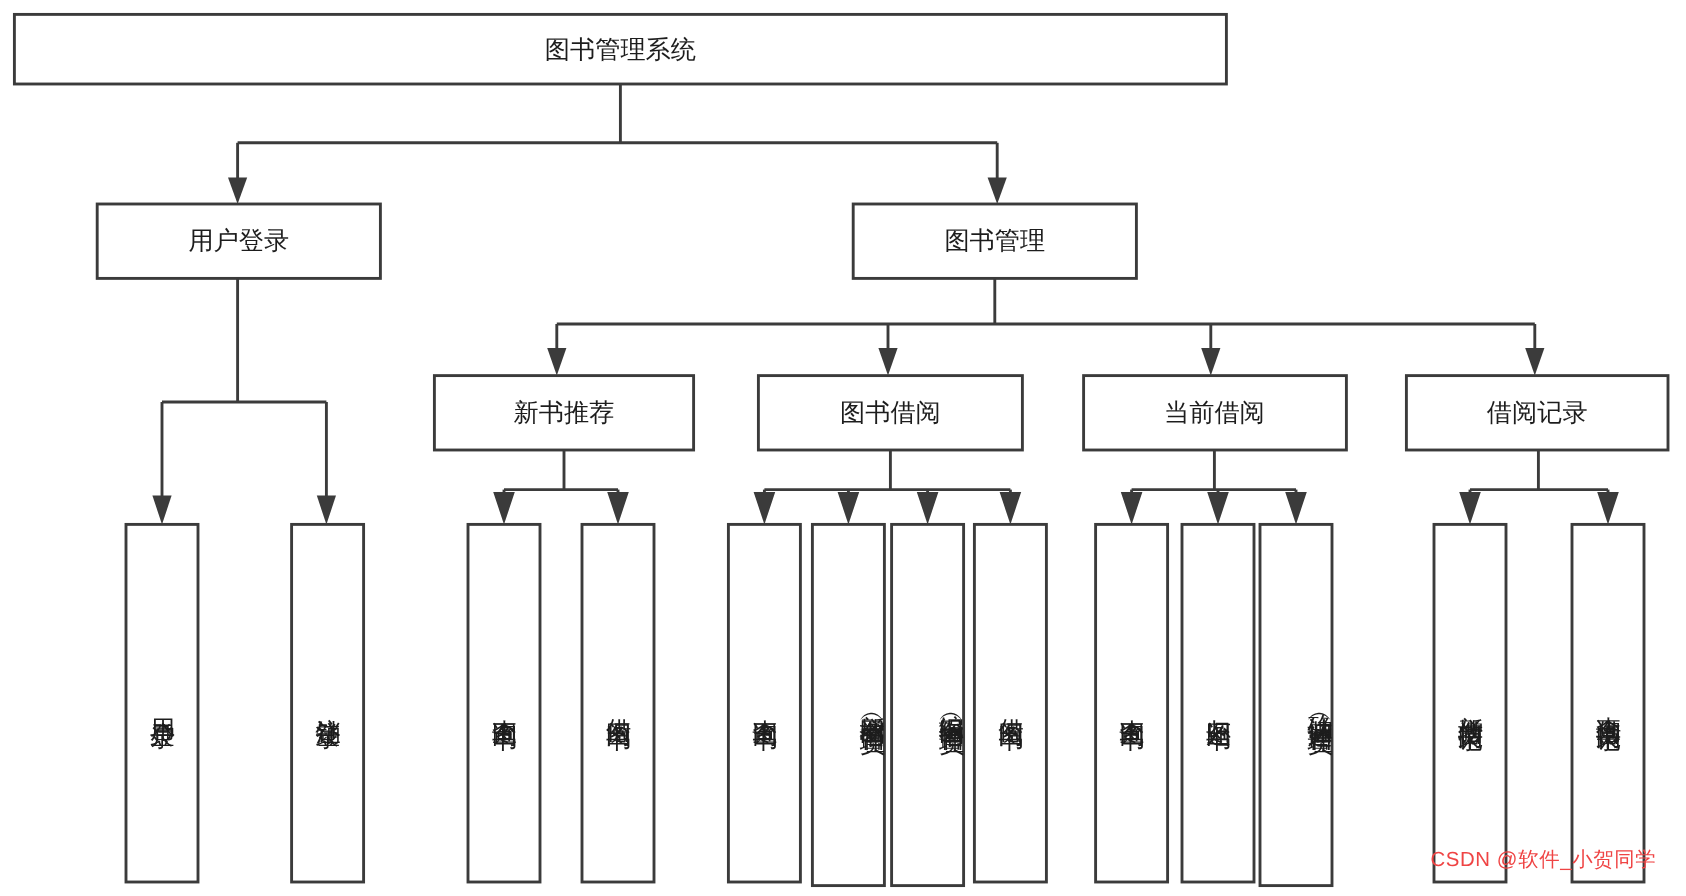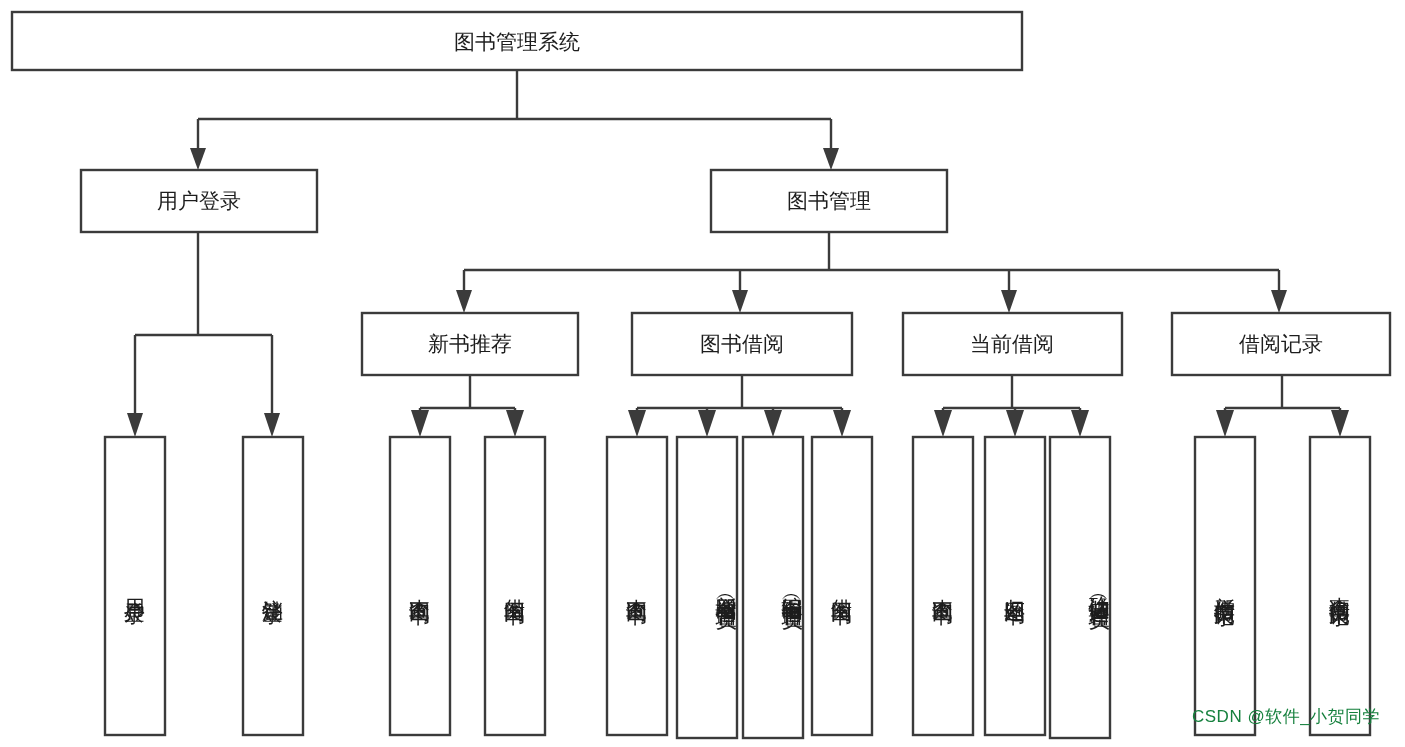--- a/index.html
+++ b/index.html
@@ -61,21 +61,21 @@
     display: flex;
     align-items: center;
     justify-content: center;
     white-space: nowrap;
     pointer-events: none;
   }
   .watermark {
     position: absolute;
     font-family: "Liberation Sans", "DejaVu Sans", sans-serif;
     font-size: 17px;
-    color: #15803d;
+    color: #ef4444;
     white-space: nowrap;
     letter-spacing: 0.5px;
   }
 </style>
 </head>
 <body>
 
 <div id="diagram-root">
 
   <svg id="flowchart" viewBox="0 0 1405 747">

